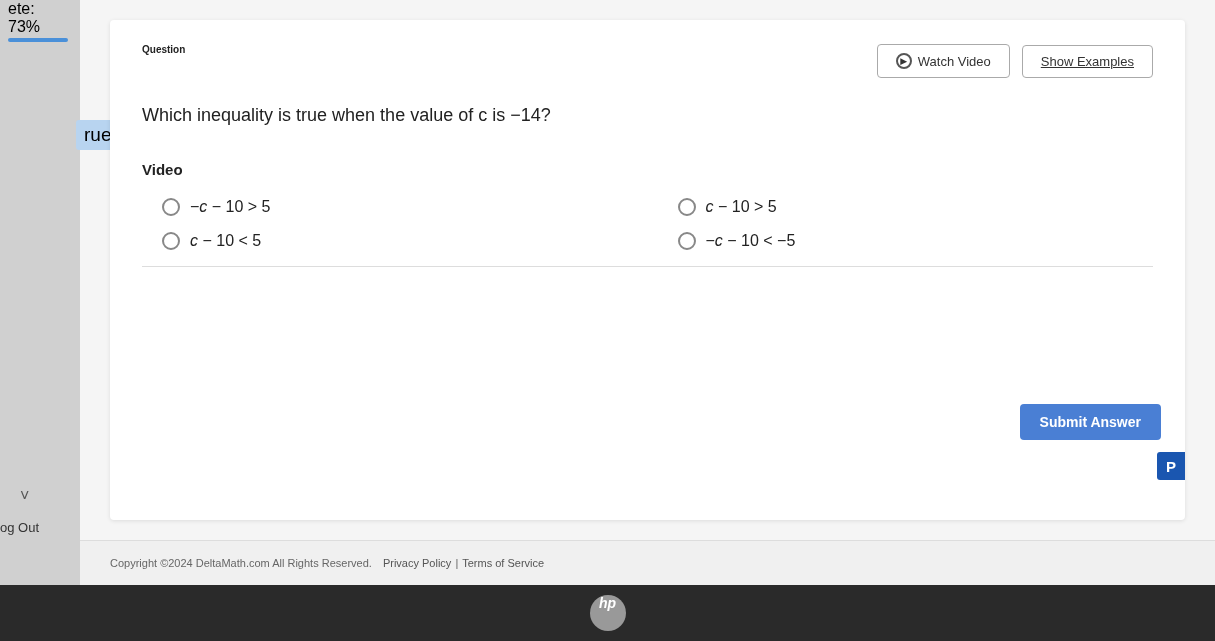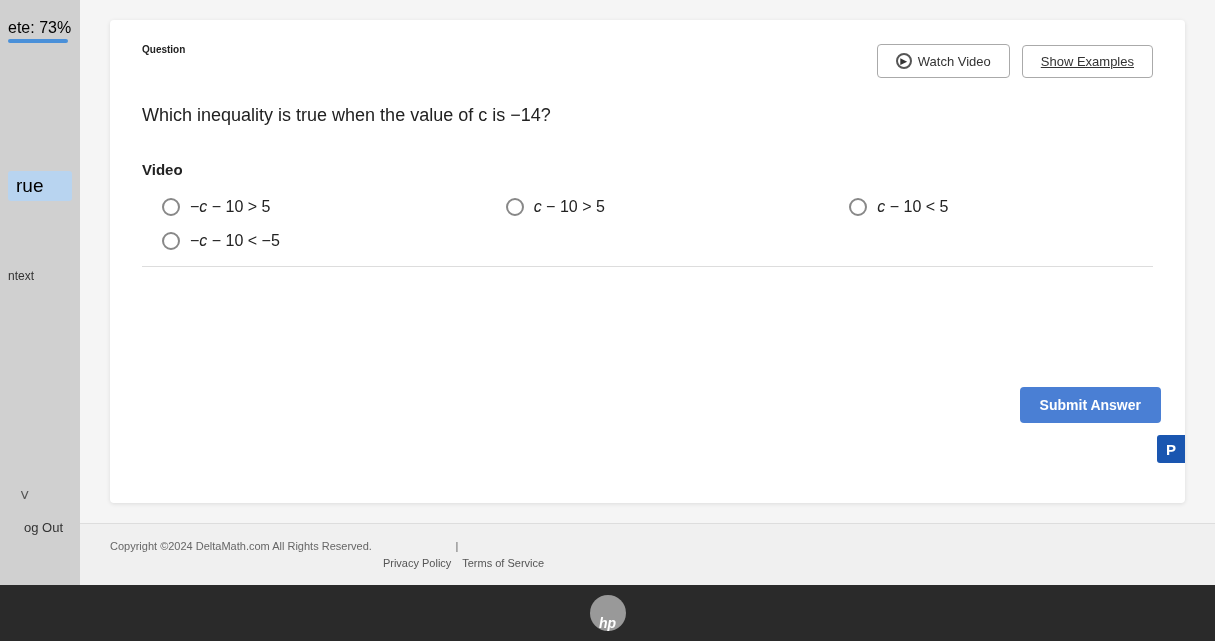--- a/index.html
+++ b/index.html
@@ -17,23 +17,23 @@
     .main-area {
       display: flex;
       flex: 1;
       background: #e8e8e8;
     }
 
     .sidebar {
       width: 80px;
       background: #d0d0d0;
       display: flex;
-      flex-direction: column;
+      flex-direction: row;
       align-items: flex-start;
-      padding: 19px 8px;
+      padding: 0 8px;
       gap: 8px;
       position: relative;
     }
 
     .sidebar-progress-bar {
       width: 60px;
       height: 4px;
       background: #4a90d9;
       border-radius: 2px;
       margin-top: 2px;
@@ -59,21 +59,21 @@
       position: absolute;
       bottom: 80px;
       left: 20px;
       font-size: 16px;
       color: #555;
     }
 
     .sidebar-logout {
       position: absolute;
       bottom: 50px;
-      left: 24px;
+      left: 0;
       font-size: 13px;
       color: #333;
     }
 
     .content-area {
       flex: 1;
       background: #f5f5f5;
       padding: 0;
       display: flex;
       flex-direction: column;
@@ -158,21 +158,21 @@
 
     .answer-label {
       font-size: 15px;
       font-weight: bold;
       color: #222;
       margin-bottom: 20px;
     }
 
     .options-grid {
       display: grid;
-      grid-template-columns: 1fr 1fr 1fr;
+      grid-template-columns: 1fr 1fr;
       gap: 16px 40px;
       margin-left: 20px;
     }
 
     .option-row {
       display: flex;
       align-items: center;
       gap: 10px;
     }
 
@@ -232,38 +232,37 @@
 
     .footer-links {
       display: flex;
       gap: 4px;
     }
 
     .footer-links a {
       color: #555;
       text-decoration: none;
       font-size: 11px;
-      margin-top: 17px;
     }
 
     .taskbar {
       height: 56px;
       background: #2a2a2a;
       display: flex;
       align-items: center;
       justify-content: center;
     }
 
     .hp-logo {
       width: 36px;
       height: 36px;
       background: #999;
       border-radius: 50%;
       display: flex;
-      align-items: flex-end;
+      align-items: flex-start;
       justify-content: center;
       font-size: 14px;
       font-weight: bold;
       color: #fff;
       font-style: italic;
     }
 
     .separator-line {
       height: 1px;
       background: #ddd;

